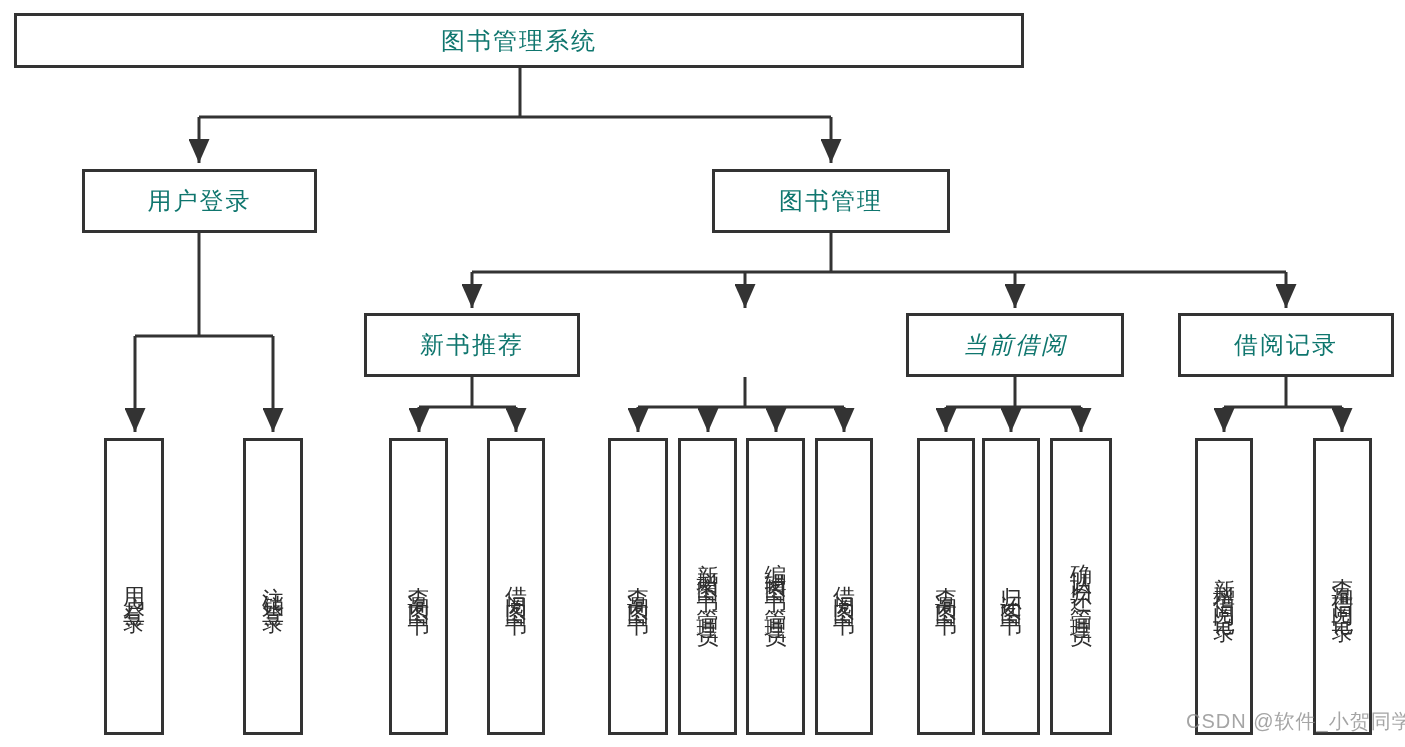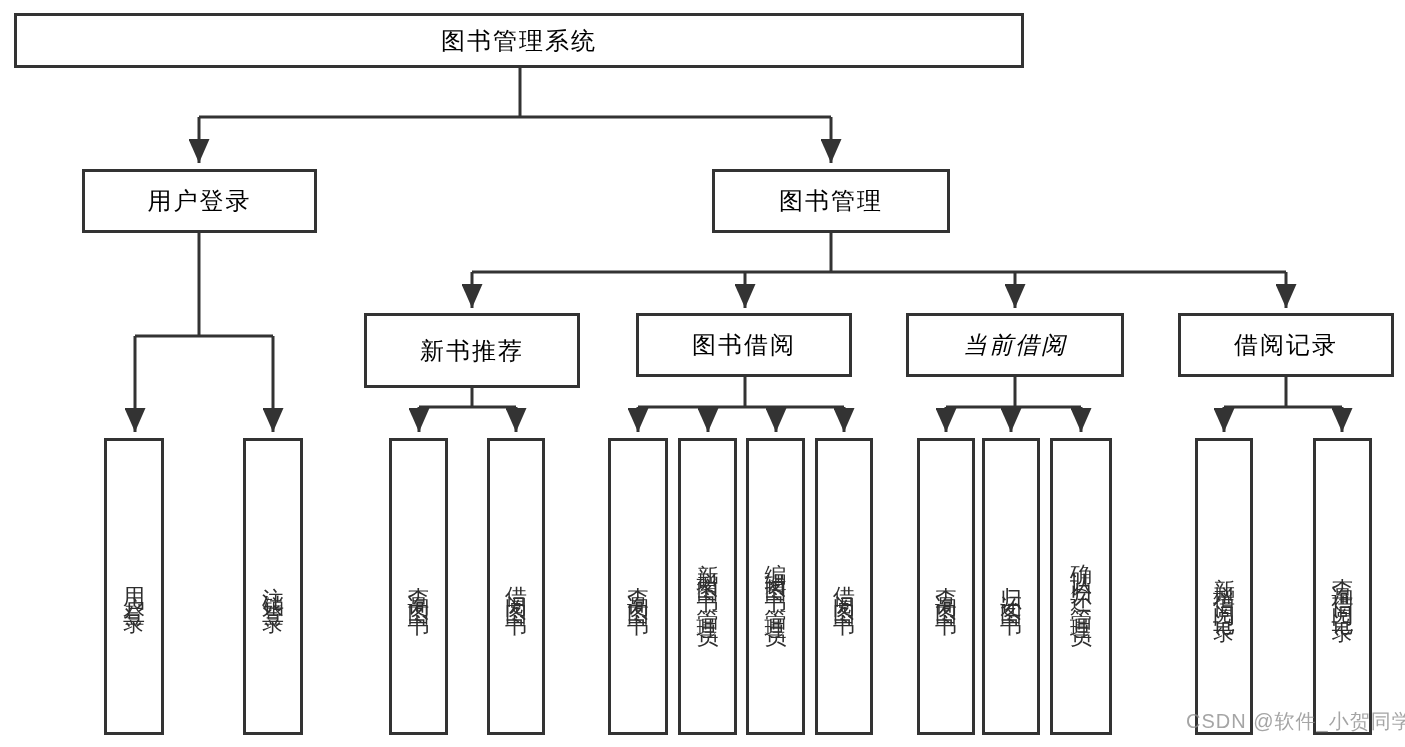--- a/index.html
+++ b/index.html
@@ -25,21 +25,21 @@
   }
   .hbox {
     position: absolute;
     box-sizing: border-box;
     border: 3px solid #333333;
     background: #ffffff;
     display: flex;
     align-items: center;
     justify-content: center;
     font-size: 24px;
-    color: #000000;
+    color: #0f766e;
     letter-spacing: 2px;
     white-space: nowrap;
     line-height: 1;
   }
   .vbox {
     position: absolute;
     box-sizing: border-box;
     border: 3px solid #333333;
     background: #ffffff;
     top: 438px;
@@ -119,22 +119,21 @@
       <path d="M1224 407 L1224 432" marker-end="url(#arrow)"></path>
       <path d="M1342 407 L1342 432" marker-end="url(#arrow)"></path>
     </g>
   </svg>
 
   <div class="hbox" style="left:14px; top:13px; width:1010px; height:55px;">图书管理系统</div>
 
   <div class="hbox" style="left:82px; top:169px; width:235px; height:64px;">用户登录</div>
   <div class="hbox" style="left:712px; top:169px; width:238px; height:64px;">图书管理</div>
 
-  <div class="hbox" style="left:364px; top:313px; width:216px; height:75px;">新书推荐</div>
-  <div class="hbox" style="left:636px; top:313px; width:216px; height:64px;">图书借阅</div>
+  <div class="hbox" style="left:364px; top:313px; width:216px; height:64px;">新书推荐</div>
   <div class="hbox" style="left:906px; top:313px; width:218px; height:64px;font-style:italic;">当前借阅</div>
   <div class="hbox" style="left:1178px; top:313px; width:216px; height:64px;">借阅记录</div>
 
   <div class="vbox" style="left:104px; width:60px;">用户登录</div>
   <div class="vbox" style="left:243px; width:60px;">注销登录</div>
 
   <div class="vbox" style="left:389px; width:59px;">查询图书</div>
   <div class="vbox" style="left:487px; width:58px;">借阅图书</div>
 
   <div class="vbox" style="left:608px; width:60px;">查询图书</div>

